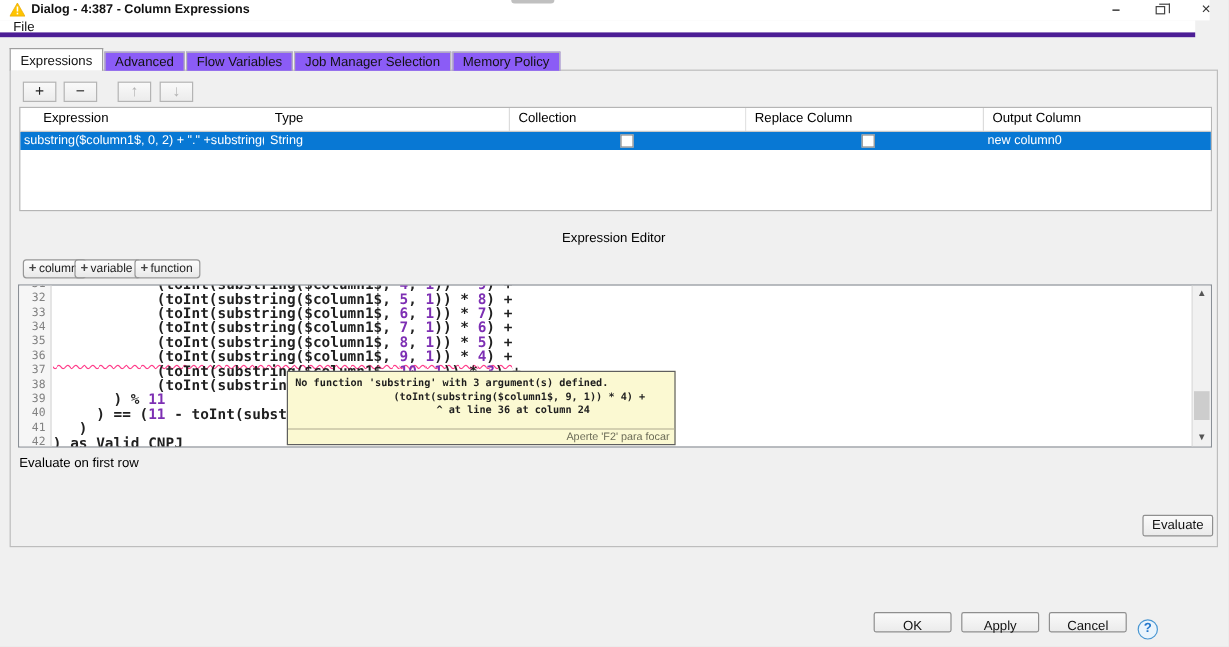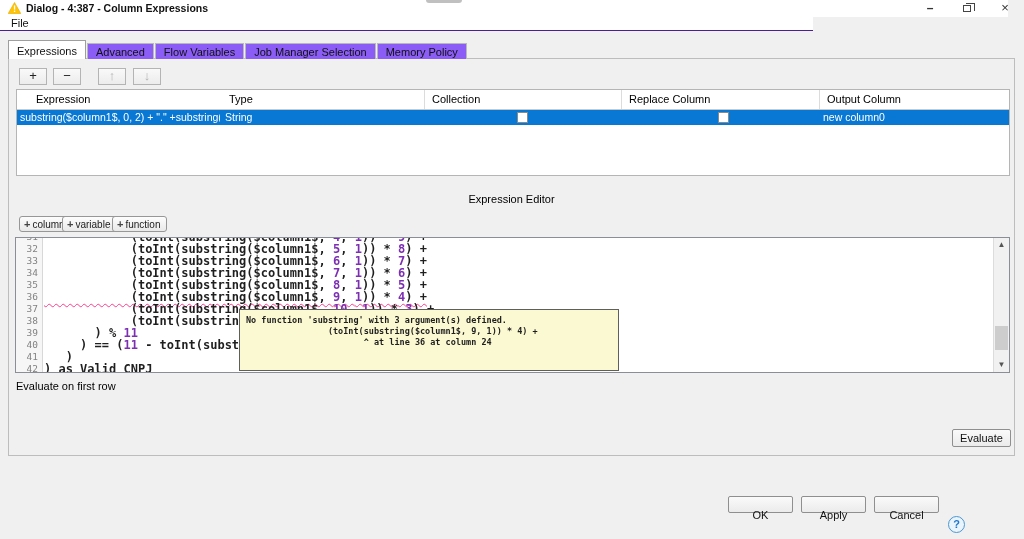--- a/index.html
+++ b/index.html
@@ -12,21 +12,21 @@
   .title-text { position:absolute; left:26px; top:2px; font-size:10.5px; font-weight:700; color:#111; }
   .artifact { position:absolute; left:426px; top:0; width:36px; height:3px; background:#8c8c8c; opacity:.55; border-radius:0 0 3px 3px; }
   .winbtn { position:absolute; top:0; width:30px; height:17px; text-align:center; font-size:12px; color:#333; line-height:16px; cursor:default; }
   .btn-min { left:915px; font-weight:700; }
   .btn-max { left:952px; }
   .maxglyph { position:absolute; left:11px; top:5px; width:8px; height:7px; border:1px solid #444; background:#fff; }
   .maxglyph:before { content:""; position:absolute; left:2px; top:-3px; width:8px; height:7px; border:1px solid #444; border-bottom:none; border-left:none; }
   .btn-close { left:990px; font-size:13px; }
 
   
-  .menubar { position:absolute; left:0; top:17px; width:813px; height:14px; background:#ffffff; border-bottom:1px solid #4c1d95; }
+  .menubar { position:absolute; left:0; top:17px; width:996px; height:14px; background:#ffffff; border-bottom:4px solid #4c1d95; }
   .menu-item { position:absolute; left:8px; top:0px; font-size:11px; color:#111; padding:0 3px; }
 
   
   .tabbar { position:absolute; left:8px; top:40px; height:19px; display:flex; align-items:flex-end; z-index:3;text-align:right; }
   .tab { display:inline-block; font-size:11px; color:#111; background:#8b5cf6; border:1px solid #b9b9b9; border-bottom:none; padding:2px 8px 2px 8px; height:16px; margin-right:1px; }
   .tab.active { background:#ffffff; height:19px; padding-top:4px; border-color:#9e9e9e; position:relative; z-index:4; }
 
   
   .panel { position:absolute; left:8px; top:58px; width:1007px; height:398px; background:#f0f0f0; border:1px solid #bdbdbd; z-index:2; }
 
@@ -63,31 +63,31 @@
   .cline .n { color:#7d2fb3; }
   .cline.err { text-decoration:underline wavy #ff3d8a 1px; text-underline-offset:2px; }
 
   
   .vscroll { position:absolute; right:0; top:0; width:16px; height:100%; background:#f1f1f1; border-left:1px solid #dcdcdc; }
   .sarrow { position:absolute; left:0; width:15px; height:14px; text-align:center; font-size:8px; color:#555; line-height:14px; }
   .sa-up { top:0; } .sa-down { bottom:0; }
   .sthumb { position:absolute; left:1px; top:88px; width:13px; height:24px; background:#cdcdcd; }
 
   
-  .tooltip { position:absolute; left:230px; top:250px; width:380px; height:62px; background:#fbf9d2; border:1px solid #5f5f5f; z-index:6; }
+  .tooltip { position:absolute; left:230px; top:250px; width:324px; height:62px; background:#fbf9d2; border:1px solid #5f5f5f; z-index:6; }
   .tt-line { font-family:"DejaVu Sans Mono", monospace; font-size:8.5px; font-weight:700; color:#1e1e1e; white-space:pre; line-height:11px; }
   .tt-body { padding:5px 5px 0 6px; }
   .tt-footer { position:absolute; left:0; bottom:0; width:100%; height:13px; border-top:1px solid #b9b79a; font-size:9px; color:#6b6b57; text-align:right; padding:1px 4px 0 0; }
 
   .eval-note { position:absolute; left:7px; top:321px; font-size:11px; color:#000; }
   .push-btn { background:linear-gradient(#fafafa,#ebebeb); border:1px solid #8f8f8f; border-radius:2px; font-size:11px; color:#111; text-align:center; font-family:"Liberation Sans", sans-serif; }
   .btn-evaluate { position:absolute; left:943px; top:370px; width:59px; height:18px; padding-top:2px; }
 
   
-  .dlg-btn { position:absolute; top:496px; width:65px; height:17px; padding-top:12px; z-index:5; }
+  .dlg-btn { position:absolute; top:510px; width:65px; height:17px; padding-top:5px; z-index:5; }
   .b-ok { left:728px; } .b-apply { left:801px; } .b-cancel { left:874px; }
   .b-help { position:absolute; left:948px; top:516px; width:17px; height:17px; border-radius:50%; border:1.5px solid #4a97d2; background:#eaf4fc; color:#2277cc; font-size:11px; font-weight:700; text-align:center; line-height:15px; z-index:5; }
 </style>
 </head>
 <body>
 
 <div class="stage">
 
   <div class="titlebar">
     <svg class="warn-icon" viewBox="0 0 13 12">
@@ -182,20 +182,21 @@
         <div class="sarrow sa-down">▼</div>
       </div>
     </div>
 
     <div class="tooltip">
       <div class="tt-body">
         <div class="tt-line">No function 'substring' with 3 argument(s) defined.</div>
         <div class="tt-line">                (toInt(substring($column1$, 9, 1)) * 4) +</div>
         <div class="tt-line">                       ^ at line 36 at column 24</div>
       </div>
+      <div class="tt-footer">Aperte 'F2' para focar</div>
     </div>
 
     <div class="eval-note">Evaluate on first row</div>
     <div class="push-btn btn-evaluate">Evaluate</div>
   </div>
 
   <div class="push-btn dlg-btn b-ok">OK</div>
   <div class="push-btn dlg-btn b-apply">Apply</div>
   <div class="push-btn dlg-btn b-cancel">Cancel</div>
   <div class="b-help">?</div>

